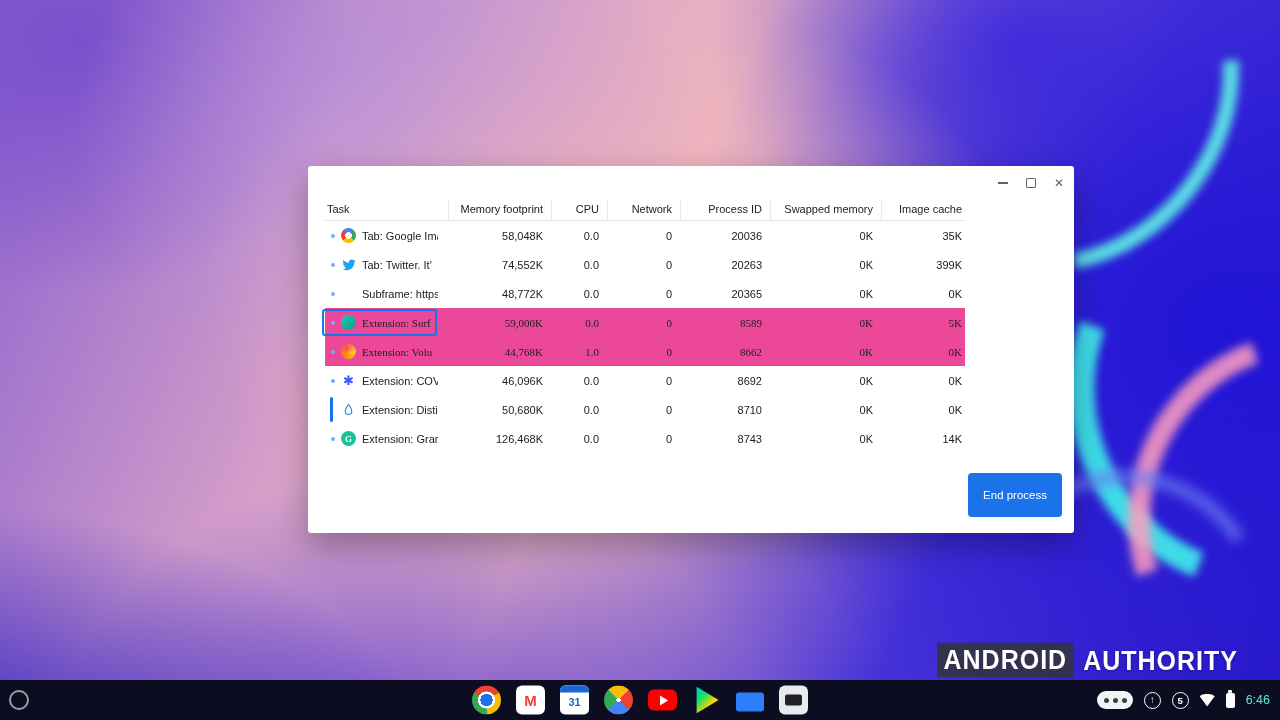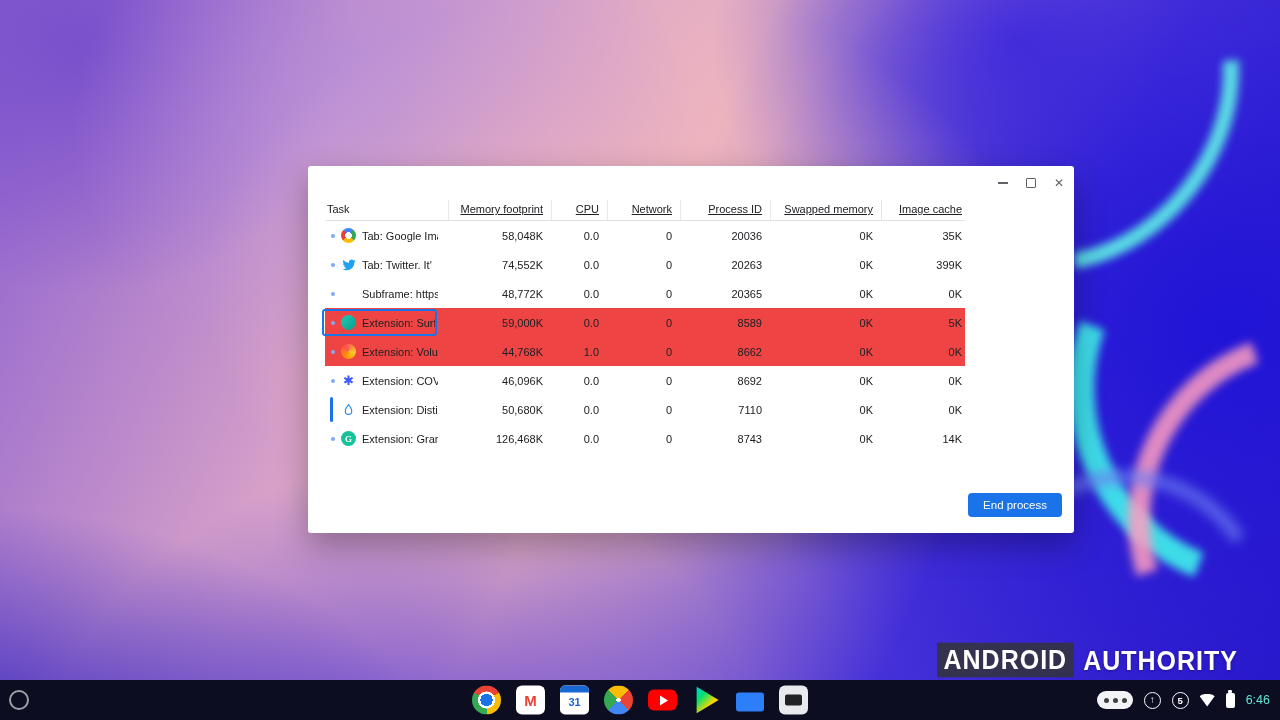--- a/index.html
+++ b/index.html
@@ -39,27 +39,27 @@
   .win-controls { position:absolute; right:2px; top:5px; display:flex; gap:2px; }
   .ctl { width:26px; height:24px; display:flex; align-items:center; justify-content:center; }
   .ctl-min::before { content:""; width:10px; height:1.5px; background:#5f6368; }
   .ctl-max::before { content:""; width:8px; height:8px; border:1.5px solid #5f6368; border-radius:1px; }
   .ctl-close::before { content:"\2715"; color:#5f6368; font-size:12px; line-height:1; }
 
   .table { position:absolute; left:17px; top:34px; width:640px; font-size:11px; color:#202124; }
   .thead { display:grid; grid-template-columns:123px 103px 56px 73px 90px 111px 84px;
     border-bottom:1px solid #e0e0e0; }
   .th { padding:3px 8px 5px 0; text-align:right; white-space:nowrap; overflow:hidden; }
-  .th + .th { border-left:1px solid #e8e8e8;text-decoration:underline; }
+  .th + .th { border-left:1px solid #e8e8e8; }
   .th-task { text-align:left; padding-left:2px; }
   .th:last-child { padding-right:3px; }
 
   .rows { position:relative; }
   .row { display:grid; grid-template-columns:123px 103px 56px 73px 90px 111px 84px; height:29px; }
-  .row.selected { background:#ef4444; }
+  .row.selected { background:#ec4899;font-family:Liberation Serif, serif; }
   .cell { display:flex; align-items:center; }
   .cell.num { justify-content:flex-end; padding-right:8px; white-space:nowrap; }
   .row .cell:last-child { padding-right:3px; }
   .cell.task { position:relative; padding-left:6px; gap:6px; overflow:visible; white-space:nowrap; }
   .tlabel { overflow:hidden; max-width:76px; }
   .dot { width:4px; height:4px; border-radius:50%; background:#7baaf7; flex:none; }
   .dot.hide { visibility:hidden; }
   .focus-ring { position:absolute; left:-3px; top:1px; bottom:1px; width:115px;
     border:2px solid #1a73e8; border-radius:3px; pointer-events:none; box-sizing:border-box; }
   .group-bar { position:absolute; left:5px; top:176px; width:3px; height:25px;
@@ -70,21 +70,21 @@
   .ic-google { border-radius:50%;
     background: radial-gradient(circle,#fff 0 33%, rgba(255,255,255,0) 34%),
       conic-gradient(from -45deg,#4285f4 0 25%,#34a853 25% 50%,#fbbc05 50% 75%,#ea4335 75% 100%); }
   .ic-surf { border-radius:50%; background:linear-gradient(135deg,#1fc8b5,#0b9e8d); }
   .ic-volume { border-radius:50%; background:conic-gradient(from 210deg,#ff8f00,#ff5252 35%,#ffca28 70%,#ff8f00); }
   .ic-covid::before { content:"\2731"; color:#3d5afe; font-size:13px; line-height:1; }
   .ic-gram { border-radius:50%; background:#15c39a; }
   .ic-gram::before { content:"G"; color:#fff; font:700 9px "Liberation Serif", serif; }
 
   .end-btn { position:absolute; right:12px; bottom:16px; background:#1a73e8; color:#fff;
-    border:none; border-radius:4px; padding:6px 15px; font:500 11.5px "Liberation Sans", sans-serif; }
+    border:none; border-radius:4px; padding:16px 15px; font:500 11.5px "Liberation Sans", sans-serif; }
 
   
   .shelf { position:absolute; left:0; right:0; bottom:0; height:40px; background:#0d0d22; }
   .launcher { position:absolute; left:9px; top:50%; transform:translateY(-50%);
     width:20px; height:20px; border-radius:50%; border:2px solid #9aa0a6; box-sizing:border-box; }
   .apps { position:absolute; left:50%; top:50%; transform:translate(-50%,-50%);
     display:flex; gap:15px; align-items:center; }
   .app { width:29px; height:29px; position:relative; display:flex; align-items:center; justify-content:center; }
   .app-chrome { border-radius:50%;
     background: radial-gradient(circle,#1a73e8 0 30%, #fff 30% 41%, rgba(255,255,255,0) 42%),
@@ -252,21 +252,21 @@
           <span class="ic">
               <svg viewBox="0 0 24 24" width="13" height="13">
                 <path d="M12 3C12 3 6 10.5 6 15a6 6 0 0 0 12 0C18 10.5 12 3 12 3z" fill="#fff" stroke="#1e88e5" stroke-width="2"></path>
               </svg>
             </span>
           <span class="tlabel">Extension: Disti</span>
         </div>
         <div class="cell num">50,680K</div>
         <div class="cell num">0.0</div>
         <div class="cell num">0</div>
-        <div class="cell num">7110</div>
+        <div class="cell num">8710</div>
         <div class="cell num">0K</div>
         <div class="cell num">0K</div>
       </div>
 
 
       <div class="row">
         <div class="cell task">
           <span class="dot"></span>
           <span class="ic ic-gram"></span>
           <span class="tlabel">Extension: Gram</span>

